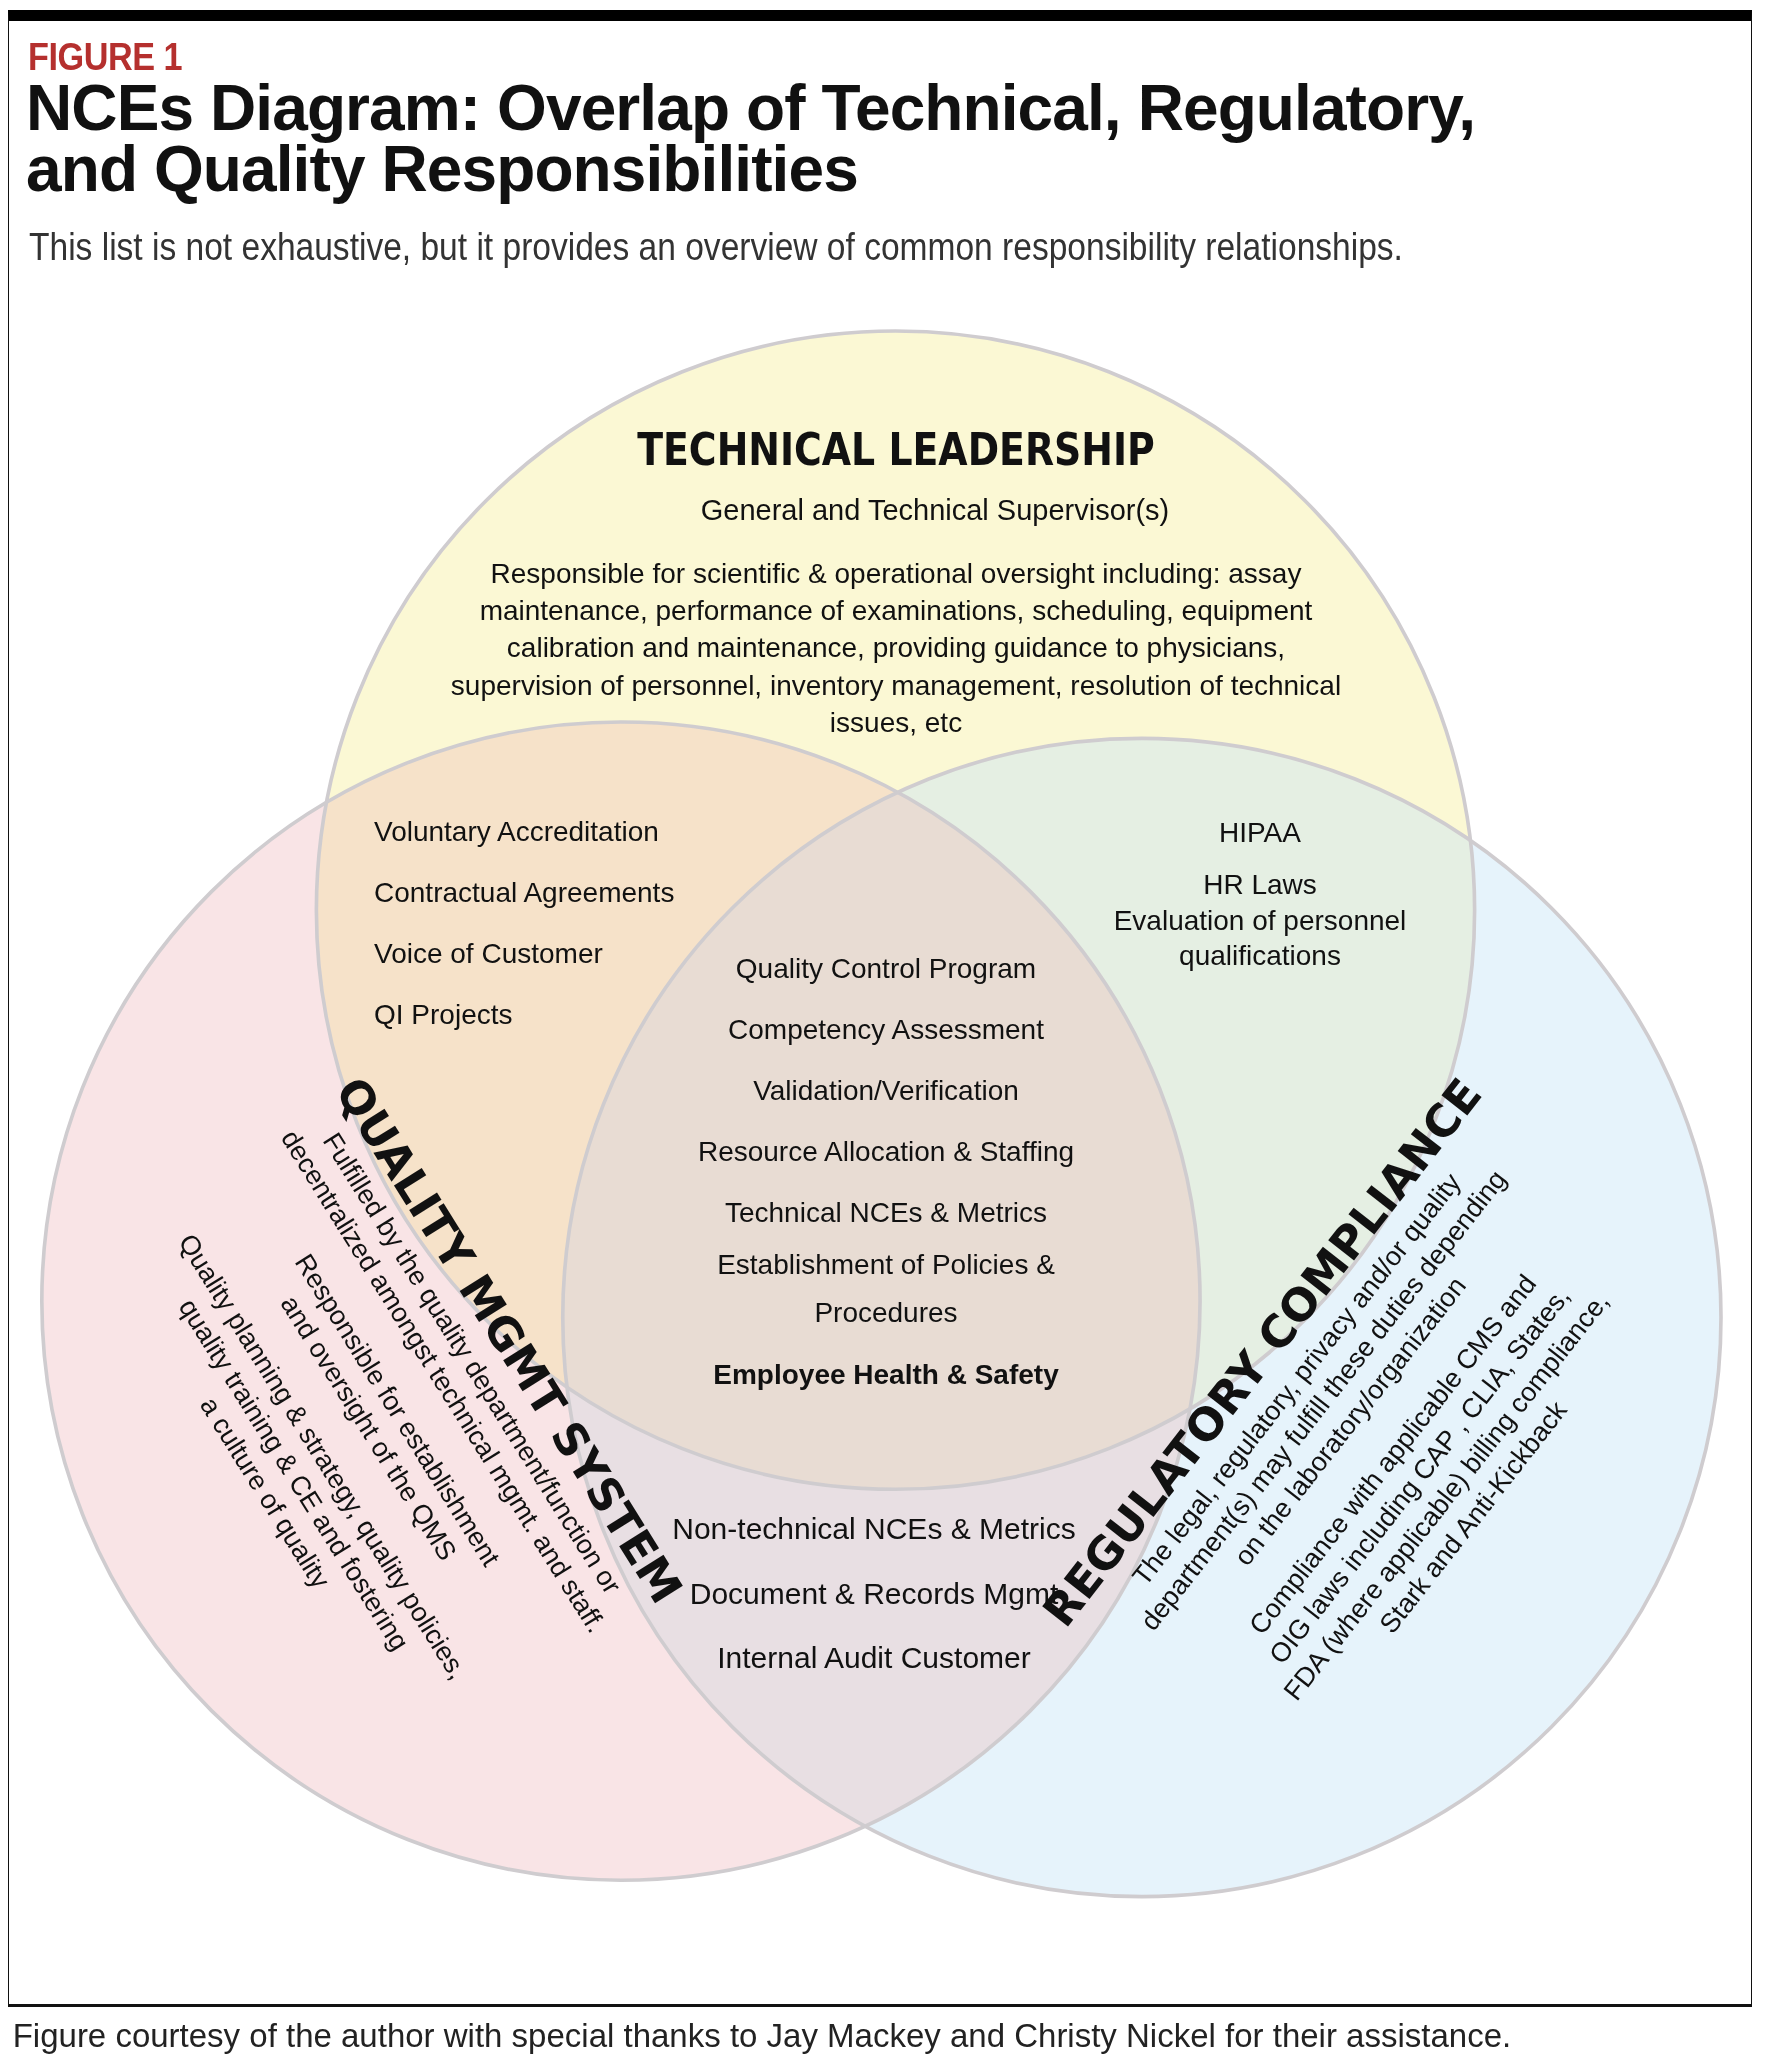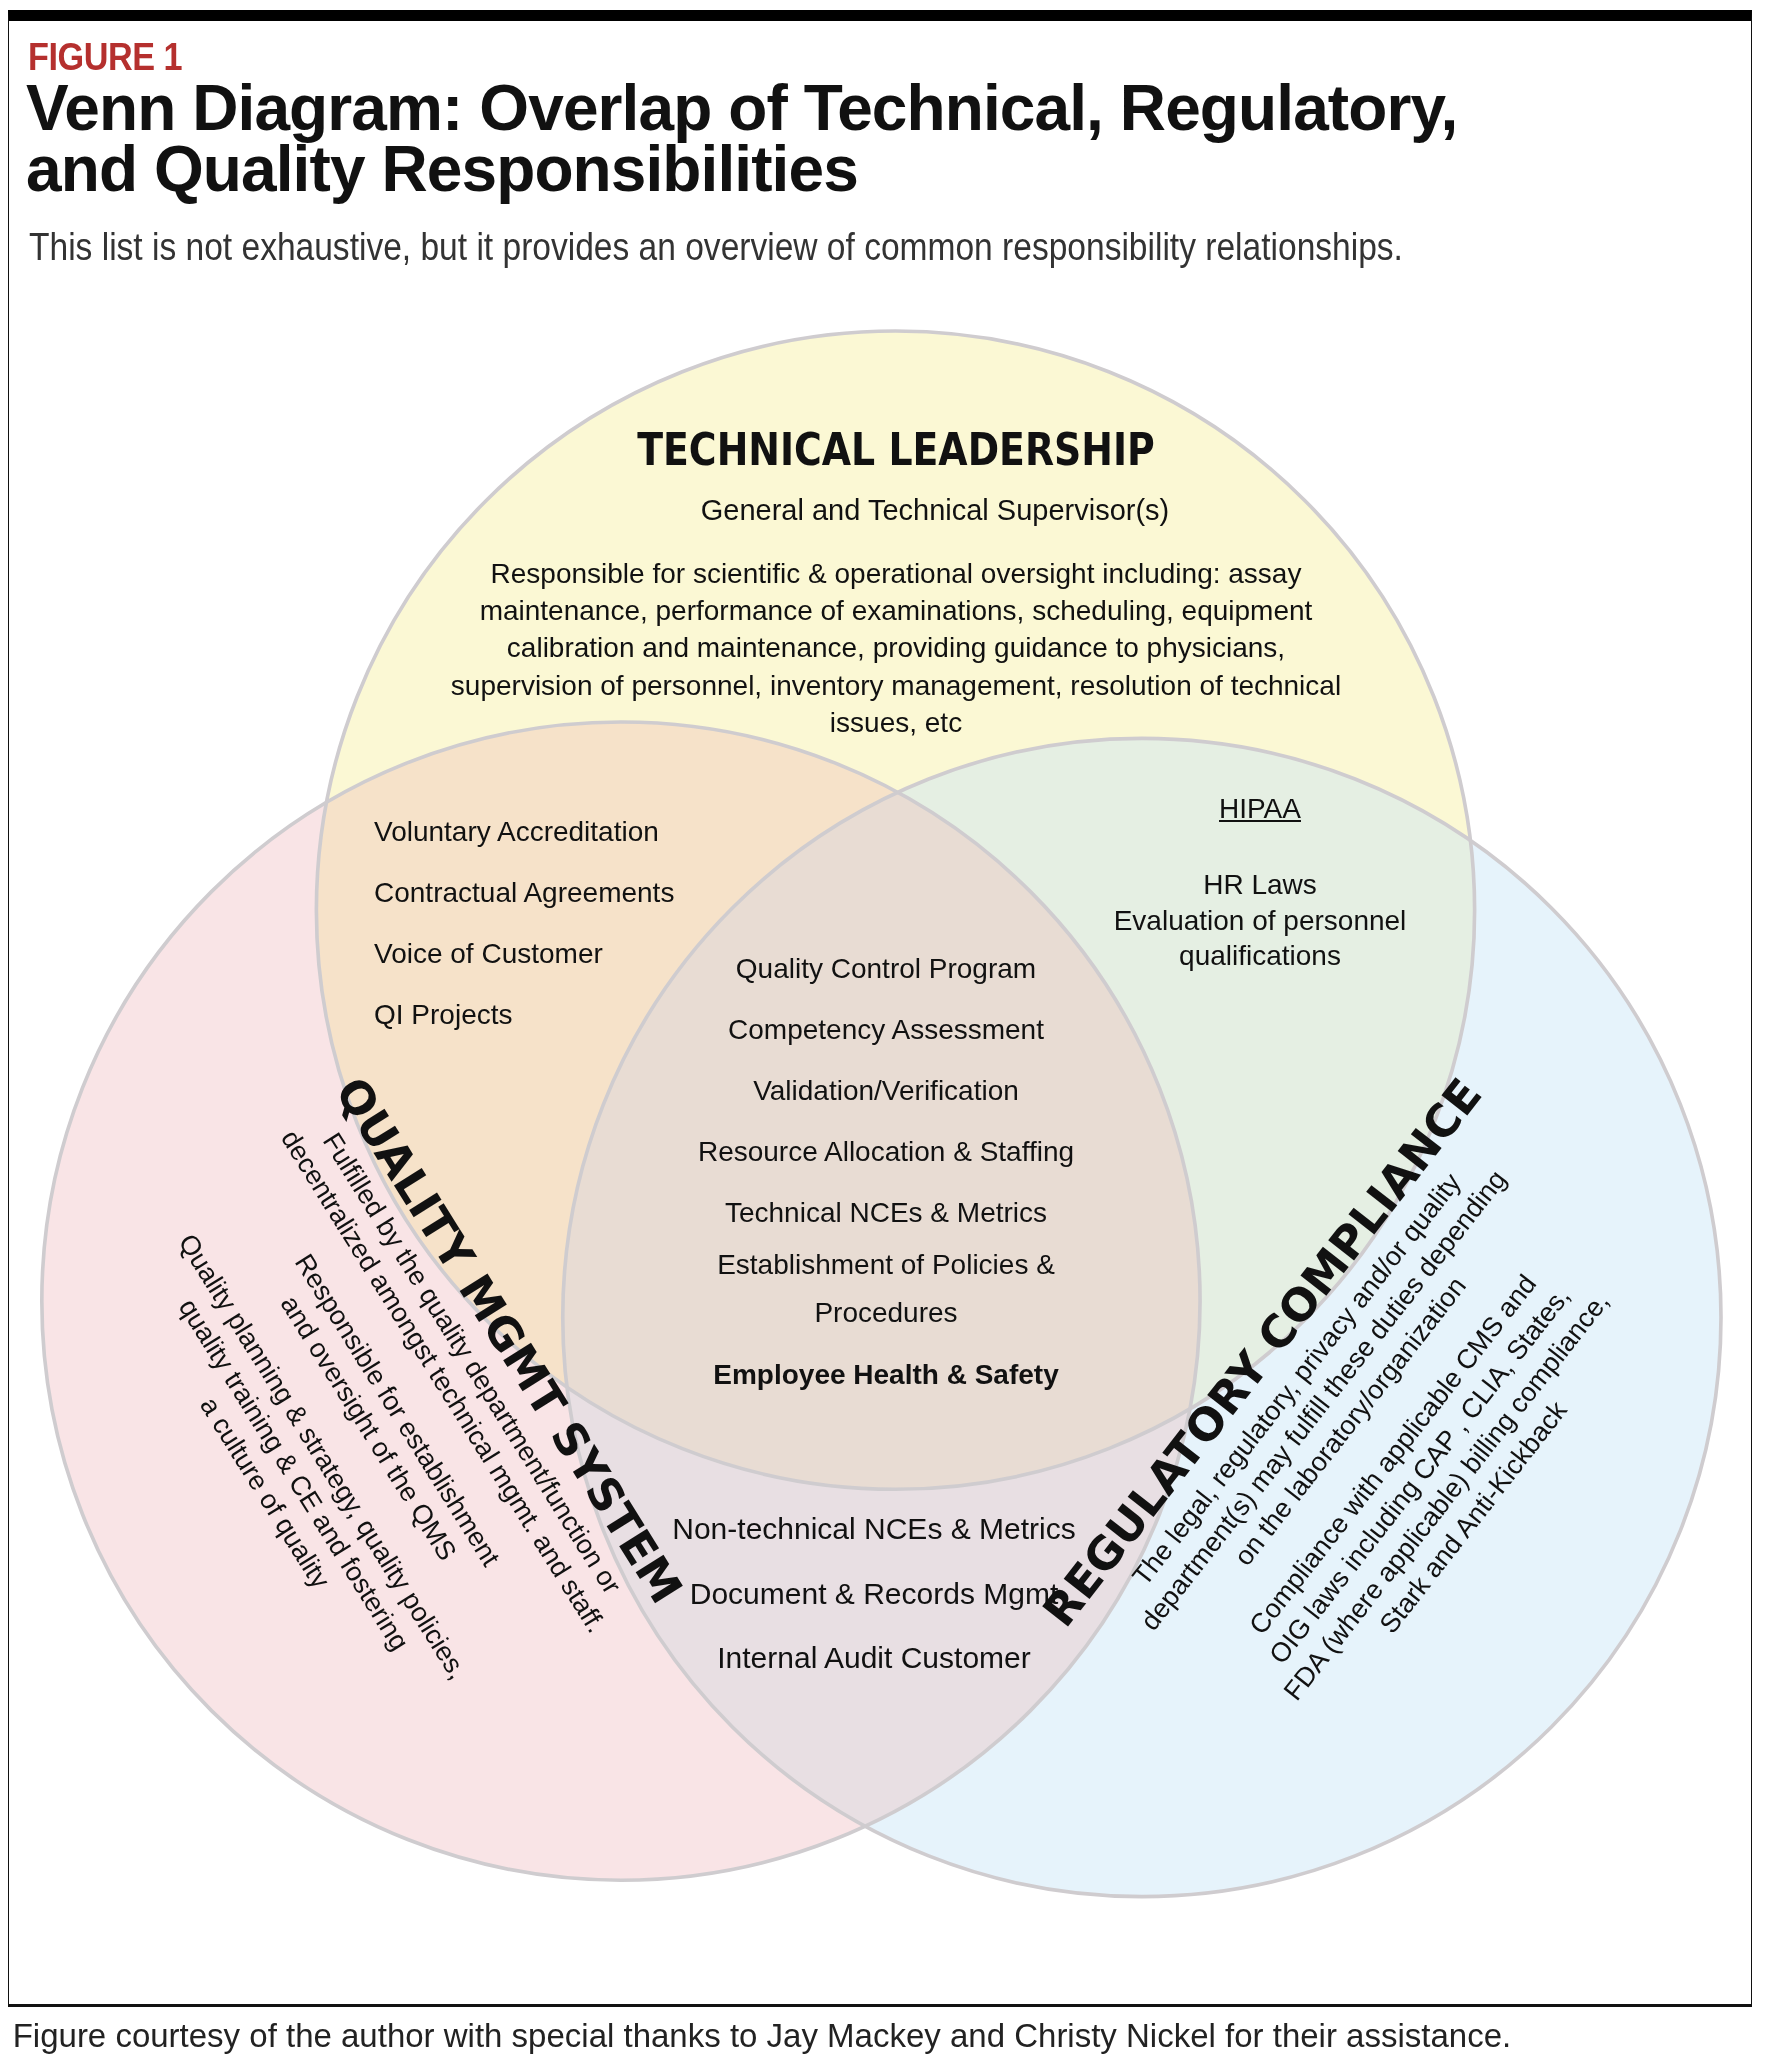--- a/index.html
+++ b/index.html
@@ -24,21 +24,21 @@
   .rot .small { font-size:27px; line-height:34px; }
   .rot .gap { height:20px; }
 </style>
 </head>
 <body>
 
 <div class="frame"></div>
 
 <div class="fig-label" style="color:#b5302e;">FIGURE 1</div>
 <h1 class="title">
-  <div>Venn Diagram: Overlap of Technical, Regulatory,</div>
+  <div>NCEs Diagram: Overlap of Technical, Regulatory,</div>
   <div>and Quality Responsibilities</div>
 </h1>
 <div class="subtitle">This list is not exhaustive, but it provides an overview of common responsibility relationships.</div>
 
 <svg class="venn" width="1771" height="2064" viewBox="0 0 1948 2270">
   <defs>
     <clipPath id="cT">
         <circle cx="985" cy="1001" r="637"></circle>
       </clipPath>
     <clipPath id="cQ">
@@ -77,21 +77,21 @@
 <div class="t body-txt" style="left:896px; top:611px;">maintenance, performance of examinations, scheduling, equipment</div>
 <div class="t body-txt" style="left:896px; top:648px;">calibration and maintenance, providing guidance to physicians,</div>
 <div class="t body-txt" style="left:896px; top:686px;">supervision of personnel, inventory management, resolution of technical</div>
 <div class="t body-txt" style="left:896px; top:723px;">issues, etc</div>
 
 <div class="t body-txt" style="left:374px; top:832px; transform:translate(0,-50%);">Voluntary Accreditation</div>
 <div class="t body-txt" style="left:374px; top:893px; transform:translate(0,-50%);">Contractual Agreements</div>
 <div class="t body-txt" style="left:374px; top:954px; transform:translate(0,-50%);">Voice of Customer</div>
 <div class="t body-txt" style="left:374px; top:1015px; transform:translate(0,-50%);">QI Projects</div>
 
-<div class="t body-txt" style="left:1260px; top:809px;text-decoration:underline;">HIPAA</div>
+<div class="t body-txt" style="left:1260px; top:833px;">HIPAA</div>
 <div class="t body-txt" style="left:1260px; top:885px;">HR Laws</div>
 <div class="t body-txt" style="left:1260px; top:921px;">Evaluation of personnel</div>
 <div class="t body-txt" style="left:1260px; top:956px;">qualifications</div>
 
 <div class="t body-txt" style="left:886px; top:969px;">Quality Control Program</div>
 <div class="t body-txt" style="left:886px; top:1030px;">Competency Assessment</div>
 <div class="t body-txt" style="left:886px; top:1091px;">Validation/Verification</div>
 <div class="t body-txt" style="left:886px; top:1152px;">Resource Allocation &amp; Staffing</div>
 <div class="t body-txt" style="left:886px; top:1213px;">Technical NCEs &amp; Metrics</div>
 <div class="t body-txt" style="left:886px; top:1249px;margin-top:16px;">Establishment of Policies &amp;</div>

